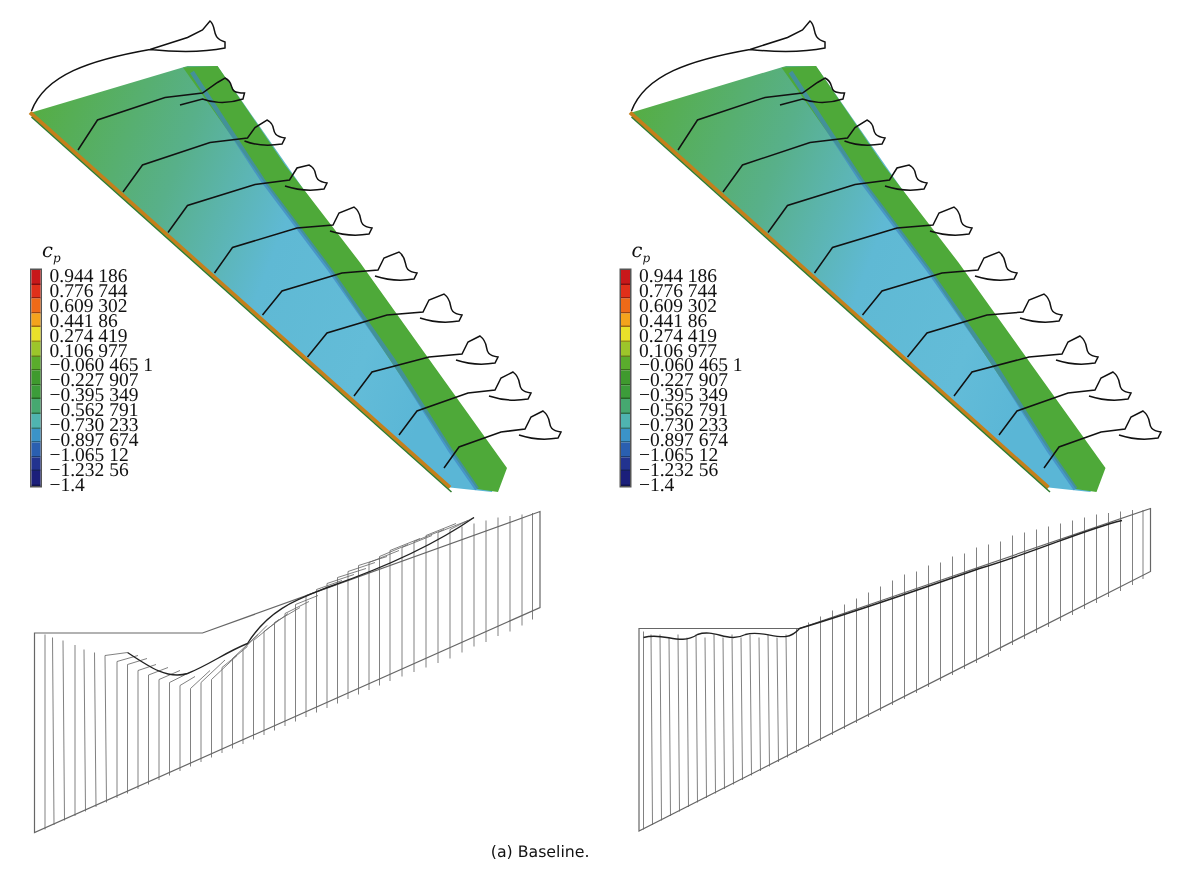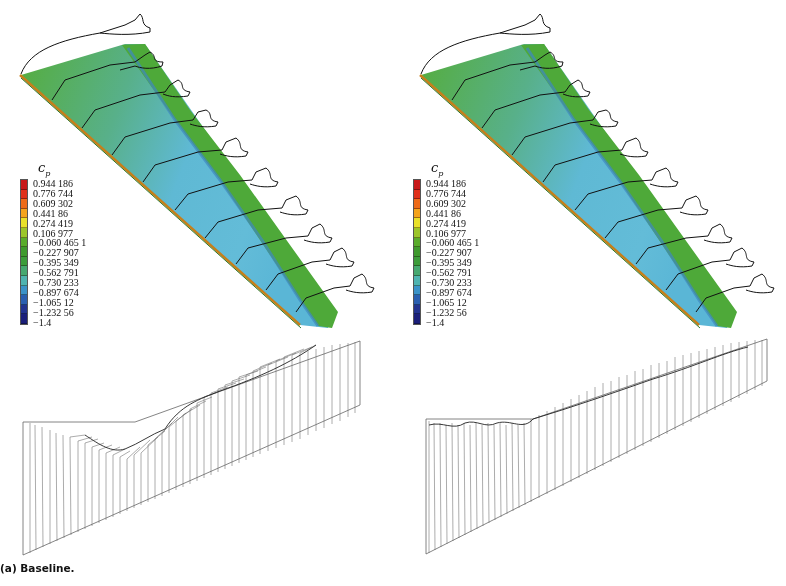--- a/index.html
+++ b/index.html
@@ -2,27 +2,27 @@
 <html><head>
 <meta charset="utf-8">
 <style>
   html, body { margin:0; padding:0; background:#ffffff; }
   body { width:786px; height:586px; position:relative; overflow:hidden; font-family:"DejaVu Serif", serif; }
   .panel { position:absolute; top:0; width:393px; height:586px; }
   .panel.left { left:0; }
   .panel.right { left:393px; }
   .wing { position:absolute; left:0; top:0; }
   .legend { position:absolute; top:160px; }
-  .legend .title { position:absolute; left:18px; top:0; font-family:"DejaVu Serif", serif; font-style:italic; font-size:13px; color:#111; }
+  .legend .title { position:absolute; left:8px; top:0; font-family:"DejaVu Serif", serif; font-style:italic; font-size:13px; color:#111; }
   .legend .title sub { font-size:8px; }
   .cbar { position:absolute; left:0; top:19px; width:8px; height:146px; display:flex; flex-direction:column; border:1px solid #555; box-sizing:border-box; }
   .cbar div { flex:1; border-bottom:0.5px solid rgba(0,0,0,0.35); }
-  .labels { position:absolute; left:13px; top:19px; font-family:"Liberation Serif", serif; font-size:10px; line-height:9.9px; color:#111; white-space:nowrap; }
+  .labels { position:absolute; left:13px; top:19px; font-family:"Liberation Serif", serif; font-size:13px; line-height:9.9px; color:#111; white-space:nowrap; }
   .stream { position:absolute; left:0; top:335px; }
-  .caption { position:absolute; top:562px; width:393px; text-align:left; font-family:"DejaVu Sans", sans-serif; font-size:10.5px; color:#111;font-weight:bold; }
+  .caption { position:absolute; top:562px; width:393px; text-align:right; font-family:"DejaVu Sans", sans-serif; font-size:10.5px; color:#111; }
 </style>
 </head>
 <body>
 
 <div class="panel left">
   <svg class="wing" width="393" height="335" viewBox="0 0 393 335">
     <defs>
       <linearGradient id="gA" x1="0" y1="0" x2="1" y2="0.35">
         <stop offset="0" stop-color="#55ad3c"></stop>
         <stop offset="0.35" stop-color="#58b08a"></stop>

